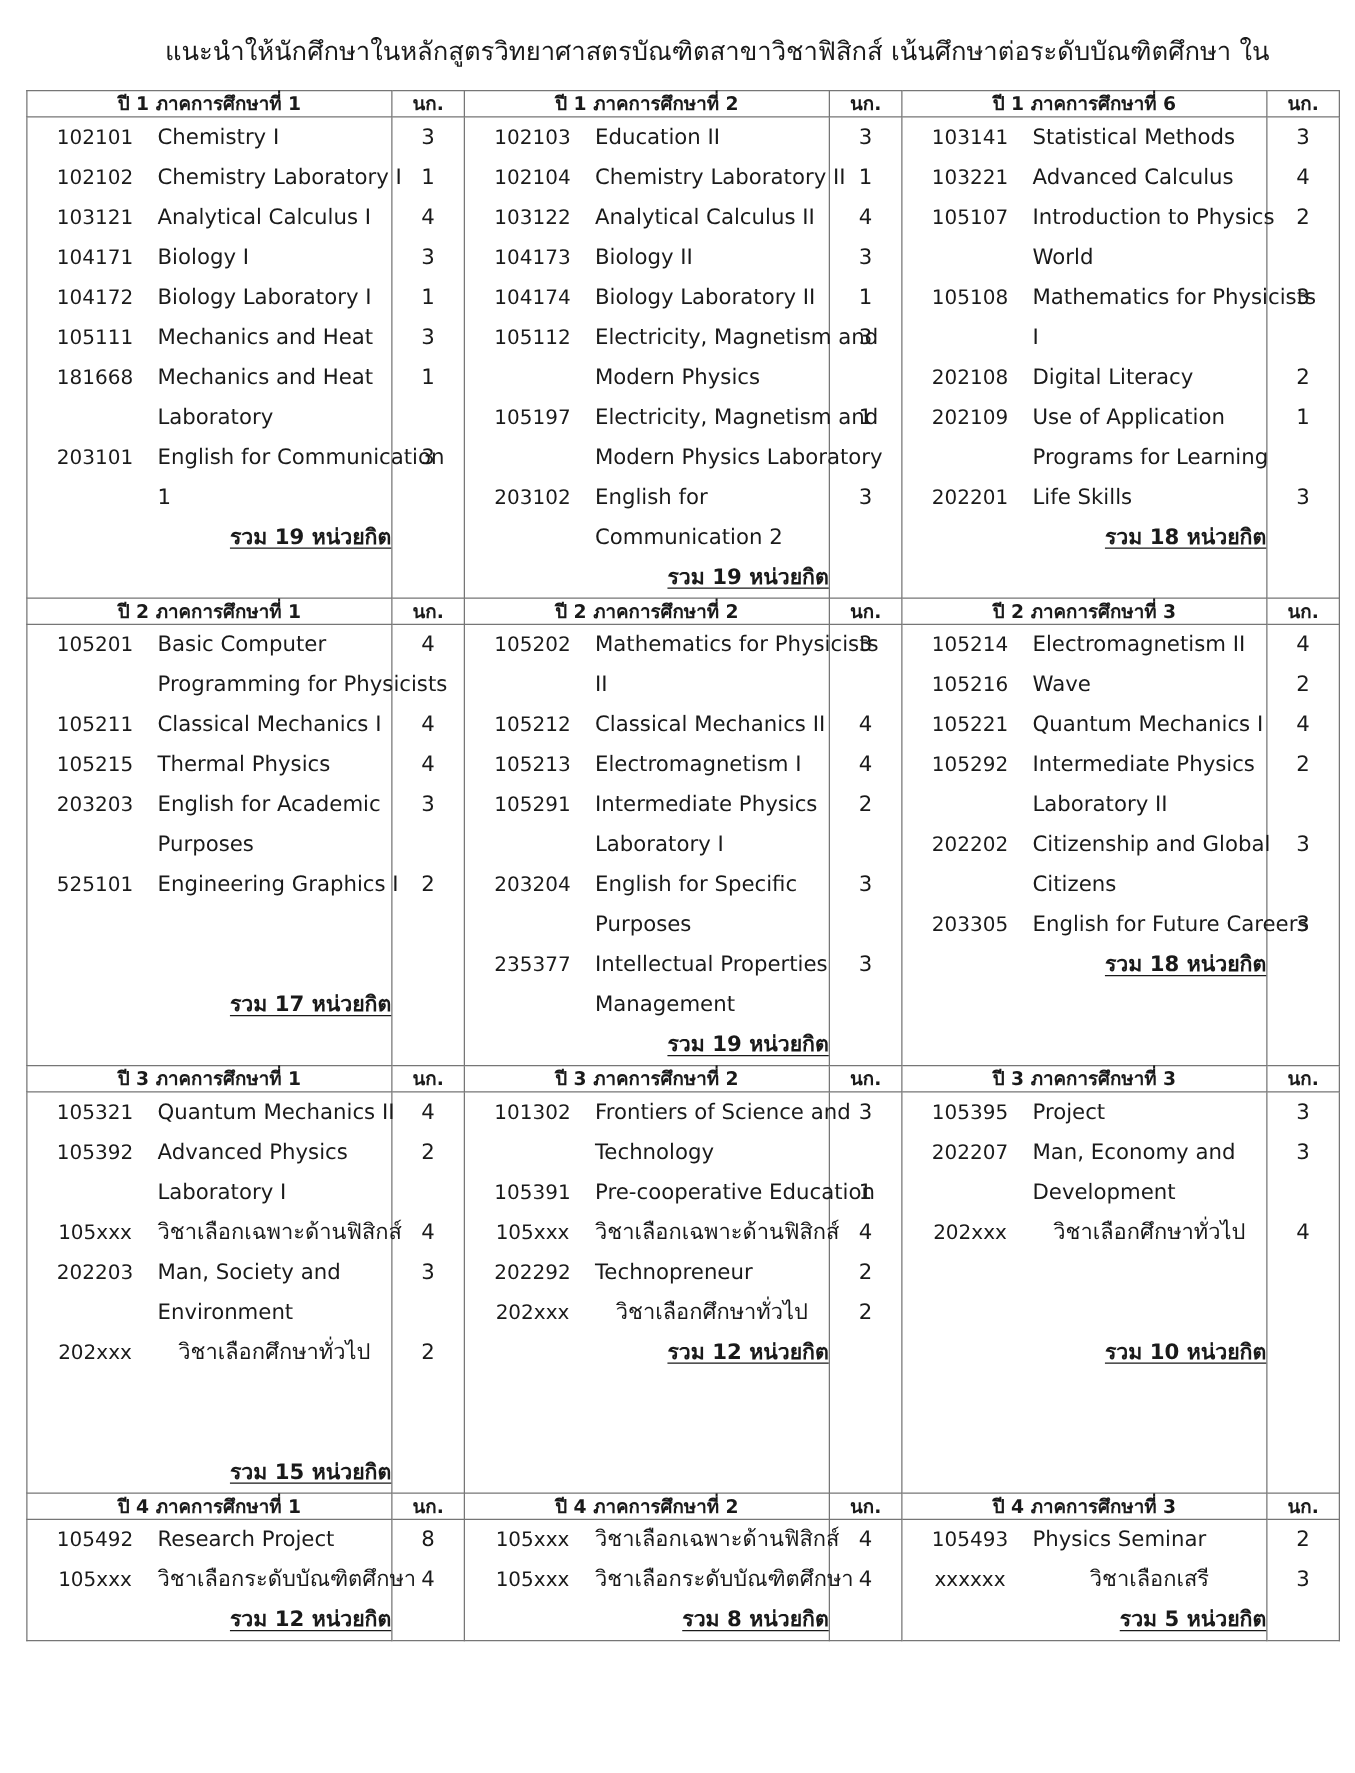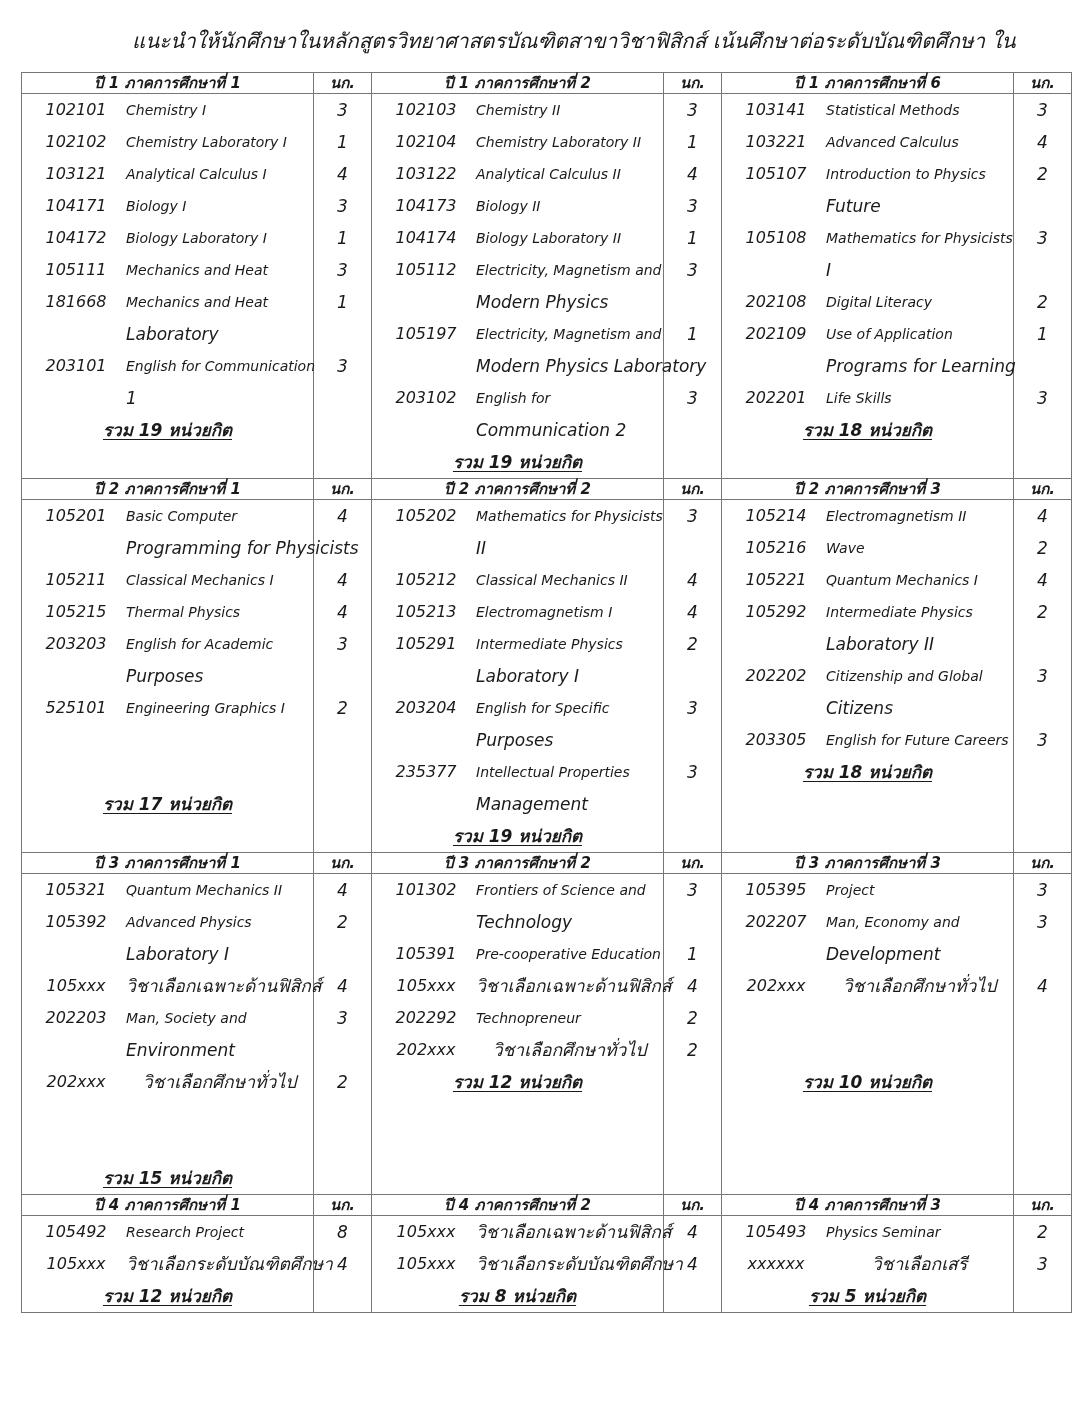--- a/index.html
+++ b/index.html
@@ -11,21 +11,20 @@
     width: 1084px;
     min-height: 1418px;
     font-family: "DejaVu Sans", "Liberation Sans", sans-serif;
     color: #1a1a1a;
     -webkit-font-smoothing: antialiased;
   }
   .page {
     width: 1084px;
     box-sizing: border-box;
     padding: 22px 20px 10px 20px;
-    font-style: italic;
   }
   
   .doc-heading {
     font-size: 20.5px;
     line-height: 38px;
     letter-spacing: 0px;
     margin: 0 0 12px 0;
     padding: 0 4px;
     text-align: left;
   }
@@ -75,40 +74,40 @@
   .course-row .code {
     flex: 0 0 auto;
     width: 80px;
     text-align: center;
     padding-left: 14px;
     font-size: 16px;
   }
   .course-row .title {
     flex: 1 1 auto;
     padding-left: 10px;
-    font-size: 14px;
+    font-size: 17px;
   }
   .course-row .title.thai { font-size: 17.5px; text-align: center; }
   .cont-row {
     line-height: 32px;
     font-size: 17px;
     padding-left: 104px;
     white-space: nowrap;
   }
 
   .credit-cell {
     text-align: center;
     line-height: 32px;
     font-size: 17px;
     height: 32px;
   }
   .credit-cell.blank { color: transparent; }
 
   .total-line {
-    text-align: center;
+    text-align: right;
     line-height: 32px;
     font-size: 17px;
     font-weight: bold;
     padding-top: 0;
   }
   .total-line span.u {
     text-decoration: underline;
     text-underline-offset: 3px;
   }
   .spacer-line { line-height: 32px; height: 32px; }
@@ -197,21 +196,21 @@
             <div class="credit-cell">1</div>
             <div class="credit-cell">3</div>
             <div class="credit-cell">1</div>
             <div class="credit-cell blank">&nbsp;</div>
             <div class="credit-cell">3</div>
             <div class="credit-cell blank">&nbsp;</div>
           </td>
           <td class="sem-body">
             <div class="course-row">
               <span class="code">102103</span>
-              <span class="title">Chemistry II</span>
+              <span class="title">Education II</span>
             </div>
             <div class="course-row">
               <span class="code">102104</span>
               <span class="title">Chemistry Laboratory II</span>
             </div>
             <div class="course-row">
               <span class="code">103122</span>
               <span class="title">Analytical Calculus II</span>
             </div>
             <div class="course-row">
@@ -258,21 +257,21 @@
               <span class="title">Statistical Methods</span>
             </div>
             <div class="course-row">
               <span class="code">103221</span>
               <span class="title">Advanced Calculus</span>
             </div>
             <div class="course-row">
               <span class="code">105107</span>
               <span class="title">Introduction to Physics</span>
             </div>
-            <div class="cont-row">Future</div>
+            <div class="cont-row">World</div>
             <div class="course-row">
               <span class="code">105108</span>
               <span class="title">Mathematics for Physicists</span>
             </div>
             <div class="cont-row">I</div>
             <div class="course-row">
               <span class="code">202108</span>
               <span class="title">Digital Literacy</span>
             </div>
             <div class="course-row">

